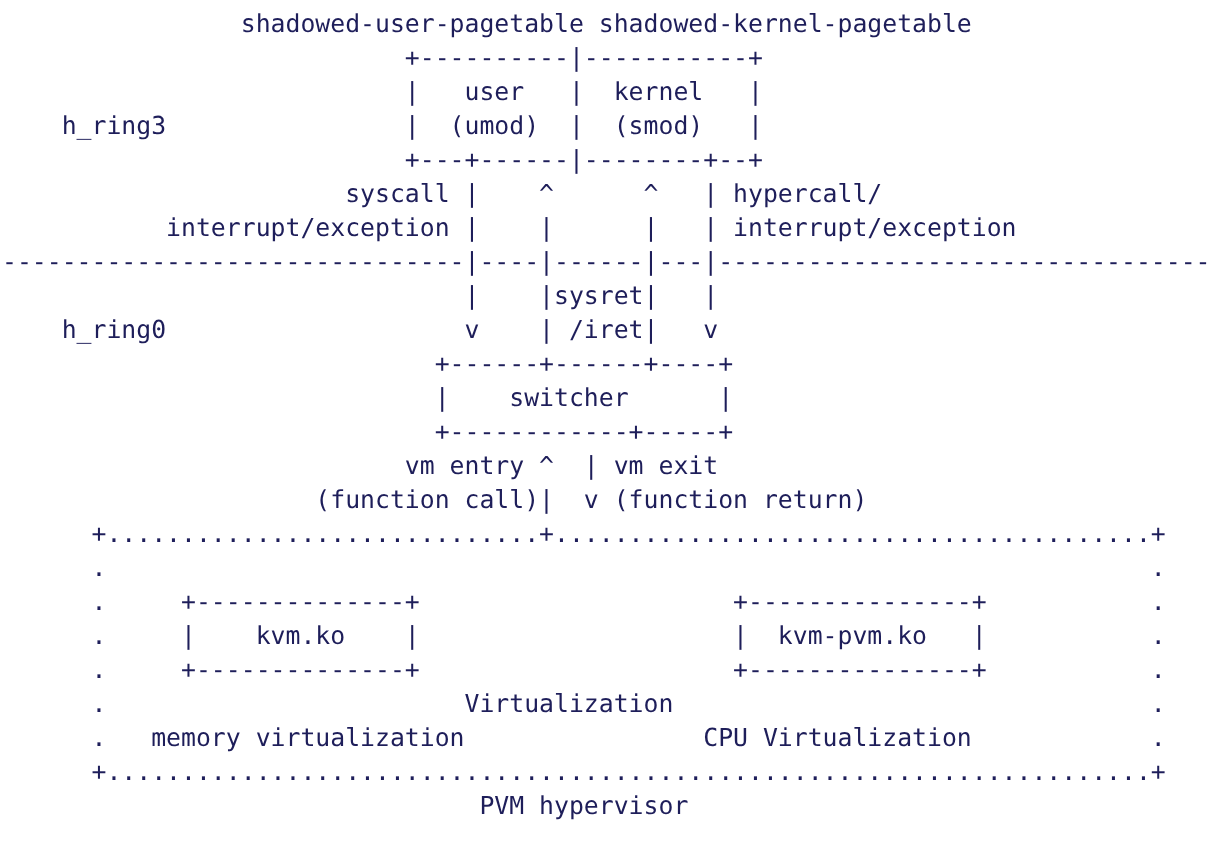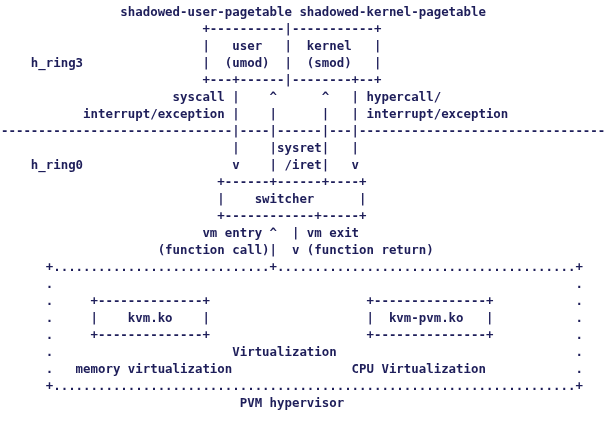--- a/index.html
+++ b/index.html
@@ -21,21 +21,21 @@
     line-height: 17px;
     letter-spacing: 0;
     color: #1e1e5a;
     white-space: pre;
   }
 </style>
 </head>
 <body style="background: rgb(255, 255, 255);">
 
 <div class="screen">
-  <pre class="ascii" style="color: rgb(30, 30, 90); font-weight: bold;">                shadowed-user-pagetable shadowed-kernel-pagetable
+  <pre class="ascii" style="color: rgb(30, 30, 90);">                shadowed-user-pagetable shadowed-kernel-pagetable
                            +----------|-----------+
                            |   user   |  kernel   |
     h_ring3                |  (umod)  |  (smod)   |
                            +---+------|--------+--+
                        syscall |    ^      ^   | hypercall/
            interrupt/exception |    |      |   | interrupt/exception
 -------------------------------|----|------|---|---------------------------------
                                |    |sysret|   |
     h_ring0                    v    | /iret|   v
                              +------+------+----+

